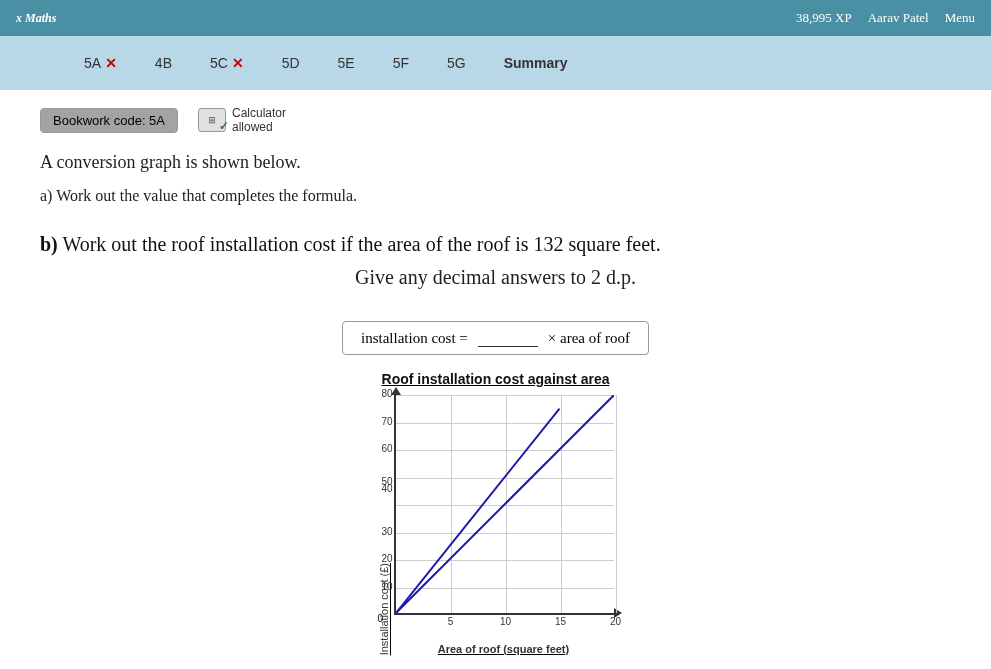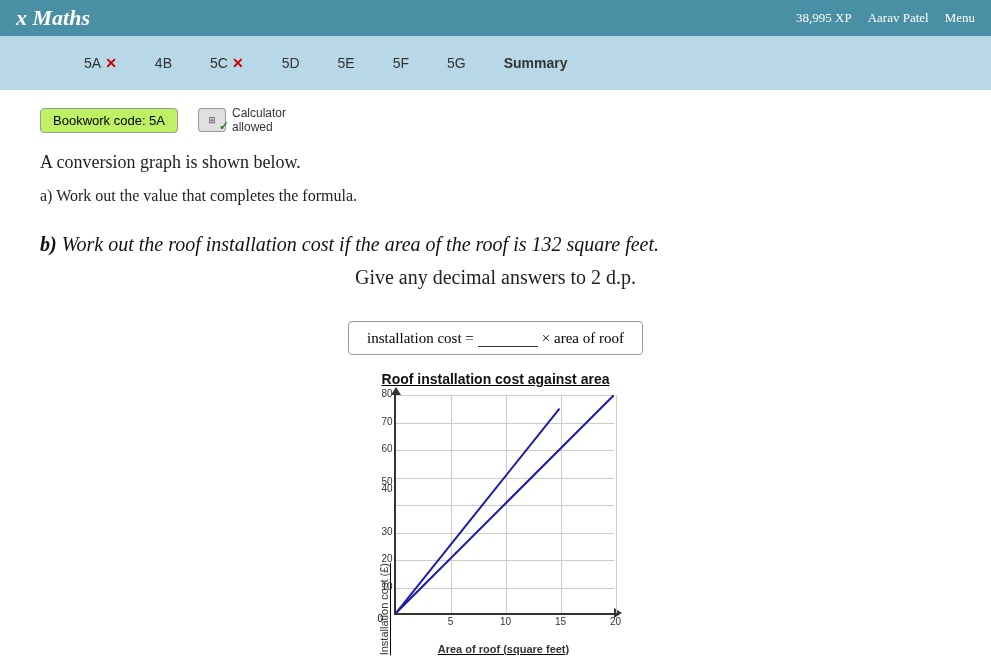--- a/index.html
+++ b/index.html
@@ -15,21 +15,21 @@
     .header {
       background: #4a90a4;
       color: white;
       display: flex;
       align-items: center;
       padding: 6px 16px;
       height: 36px;
       justify-content: space-between;
     }
     .header-left {
-      font-size: 22px;
+      font-size: 12px;
       font-weight: bold;
       font-style: italic;
     }
     .header-right {
       display: flex;
       align-items: center;
       gap: 16px;
       font-size: 13px;
     }
     
@@ -71,21 +71,21 @@
       align-items: center;
       gap: 20px;
       margin-bottom: 18px;
     }
     .bookwork-code {
       border: 1px solid #999;
       border-radius: 4px;
       padding: 4px 12px;
       font-size: 13px;
       font-family: Arial, sans-serif;
-      background: #bef264;
+      background: #a3a3a3;
     }
     .calculator-allowed {
       display: flex;
       align-items: center;
       gap: 6px;
       font-size: 12px;
       font-family: Arial, sans-serif;
       color: #333;
     }
     .calc-icon {
@@ -117,21 +117,20 @@
       color: #222;
       margin-bottom: 28px;
       font-family: Georgia, serif;
     }
     .question-part-b {
       font-size: 20px;
       color: #111;
       margin-bottom: 10px;
       font-family: Georgia, serif;
       font-weight: normal;
-      font-style: italic;
     }
     .decimal-note {
       font-size: 20px;
       color: #222;
       margin-bottom: 32px;
       text-align: center;
       font-family: Georgia, serif;
     }
     
     .formula-container {
@@ -141,20 +140,21 @@
     }
     .formula-box {
       border: 1px solid #999;
       border-radius: 4px;
       padding: 7px 18px;
       font-size: 15px;
       font-family: Georgia, serif;
       background: white;
       display: flex;
       align-items: center;
+      gap: 6px;
     }
     .formula-blank {
       display: inline-block;
       width: 60px;
       border-bottom: 1px solid #333;
       margin: 0 4px;
     }
     
     .graph-section {
       display: flex;

